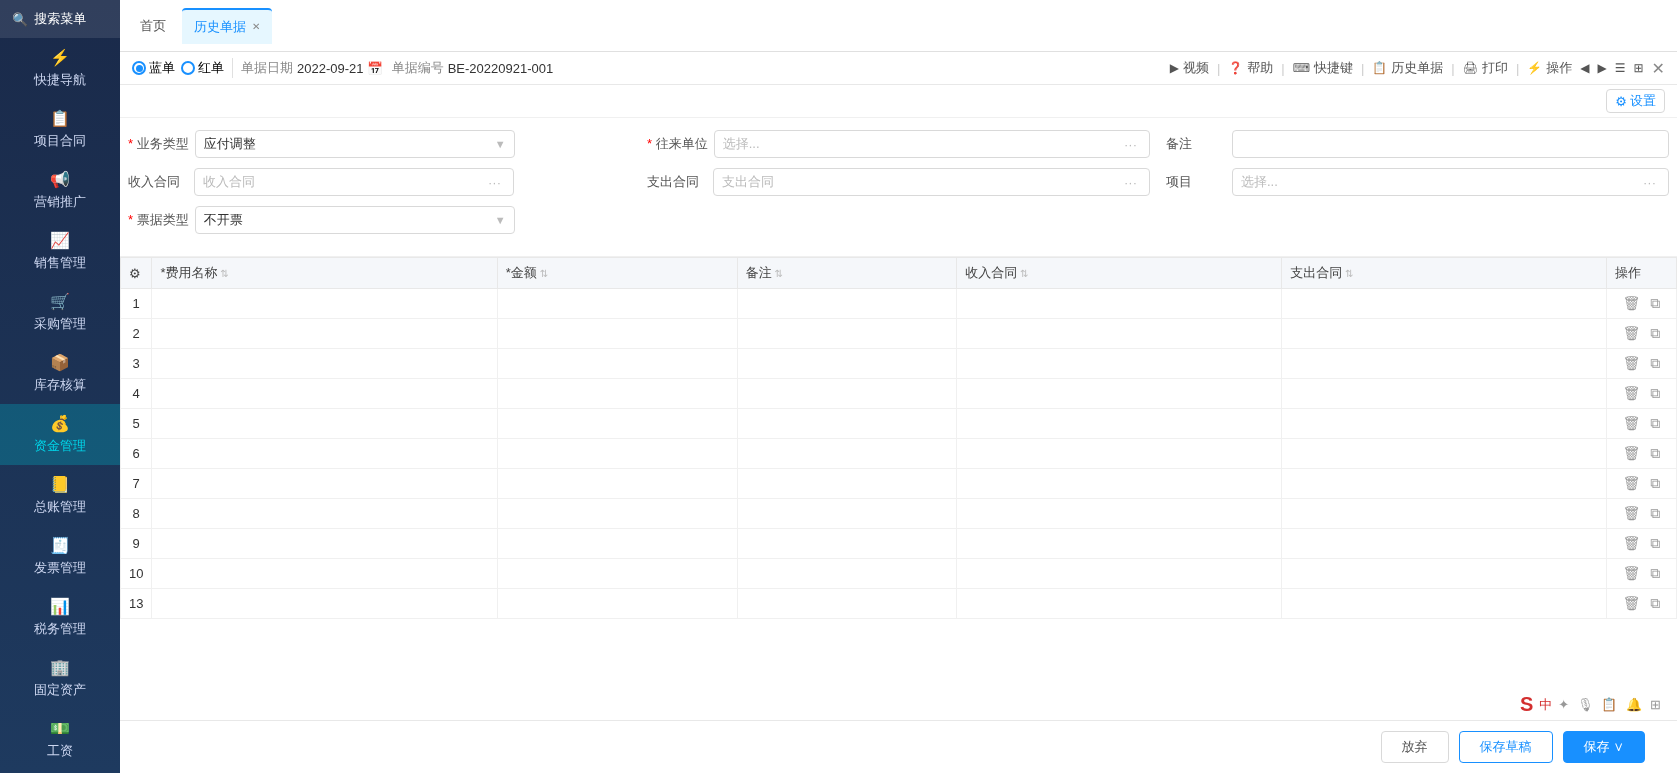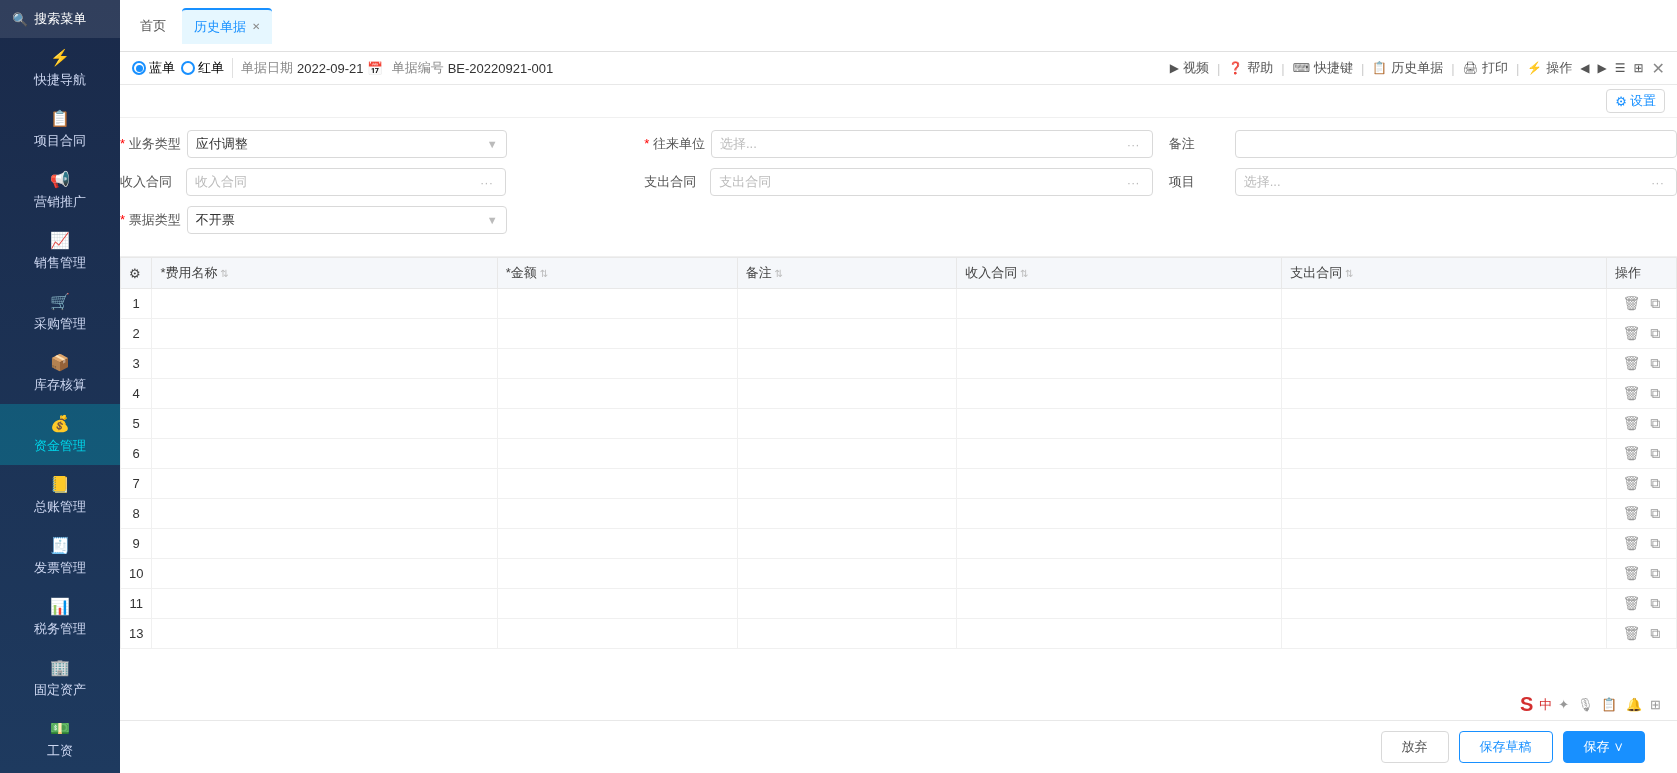--- a/index.html
+++ b/index.html
@@ -135,21 +135,21 @@
       border-bottom: 1px solid #f0f0f0;
     }
     .settings-btn {
       display: flex; align-items: center; gap: 3px;
       color: #1890ff; cursor: pointer; font-size: 12px;
       border: 1px solid #d9d9d9; padding: 2px 8px; border-radius: 4px;
     }
 
     
     .form-fields {
-      padding: 12px 0;
+      padding: 12px 8px;
       border-bottom: 1px solid #f0f0f0;
     }
     .form-row {
       display: flex;
       align-items: center;
       gap: 16px;
       margin-bottom: 10px;
     }
     .form-group {
       display: flex;
@@ -580,32 +580,20 @@
       <td></td>
       <td></td>
       <td></td>
       <td></td>
       <td class="col-ops">
         <span class="op-btn">🗑</span>
         <span class="op-btn">⧉</span>
       </td>
     </tr>
             <tr>
-      <td class="row-num">11</td>
-      <td></td>
-      <td></td>
-      <td></td>
-      <td></td>
-      <td></td>
-      <td class="col-ops">
-        <span class="op-btn">🗑</span>
-        <span class="op-btn">⧉</span>
-      </td>
-    </tr>
-            <tr>
       <td class="row-num">13</td>
       <td></td>
       <td></td>
       <td></td>
       <td></td>
       <td></td>
       <td class="col-ops">
         <span class="op-btn">🗑</span>
         <span class="op-btn">⧉</span>
       </td>

